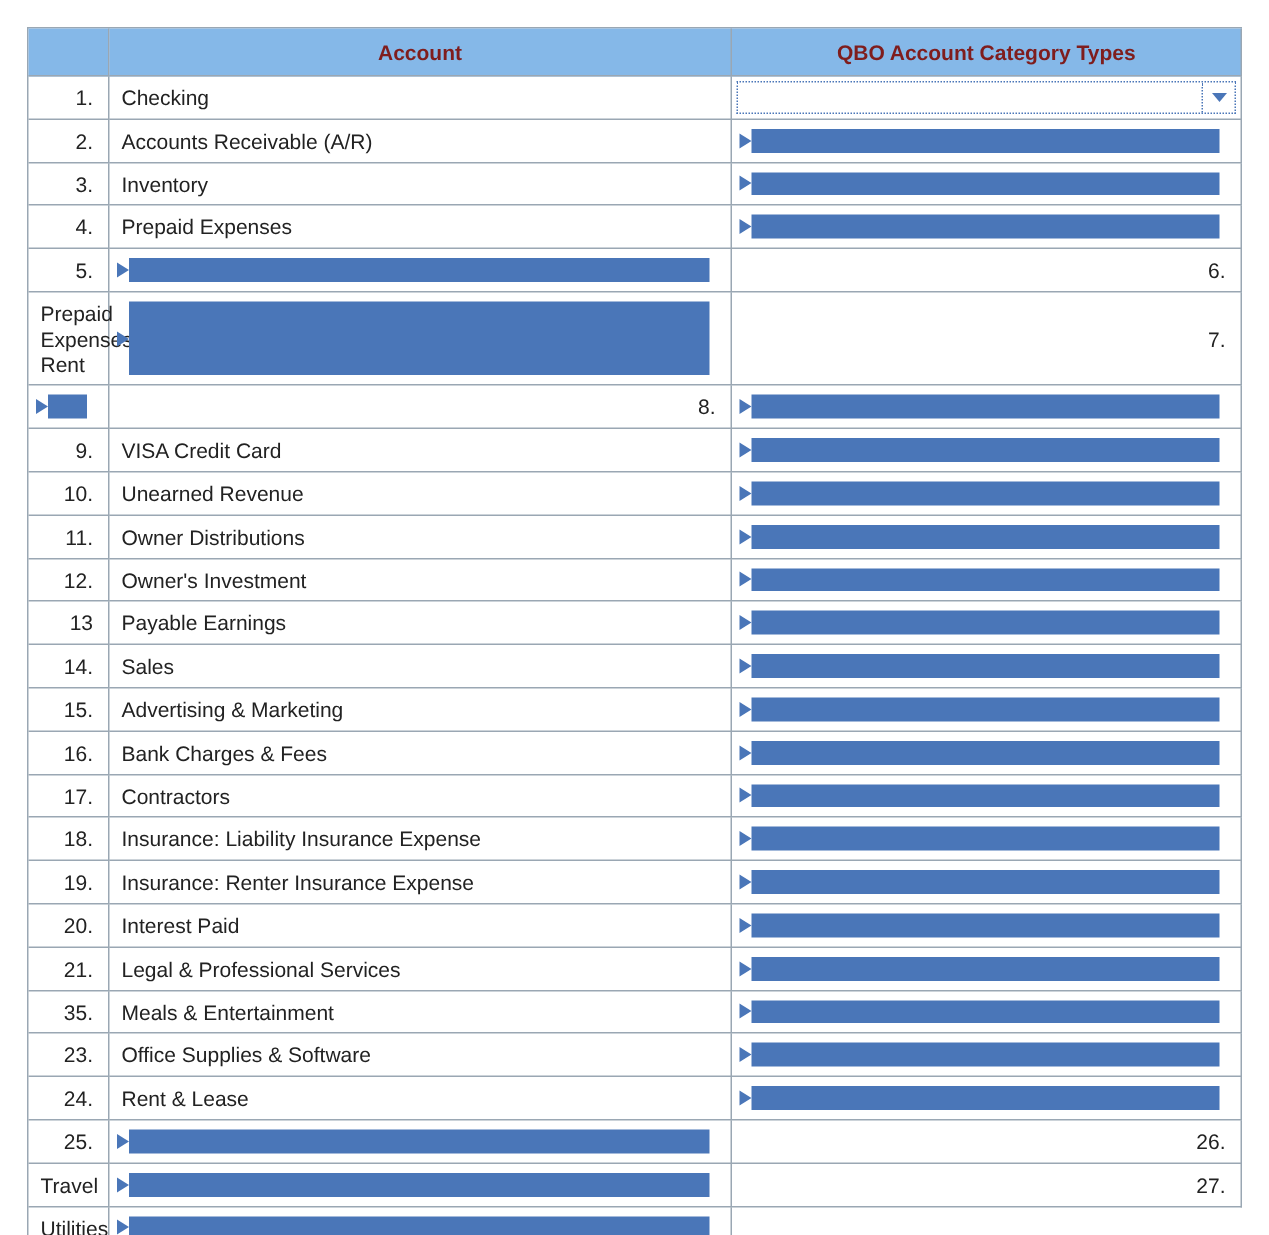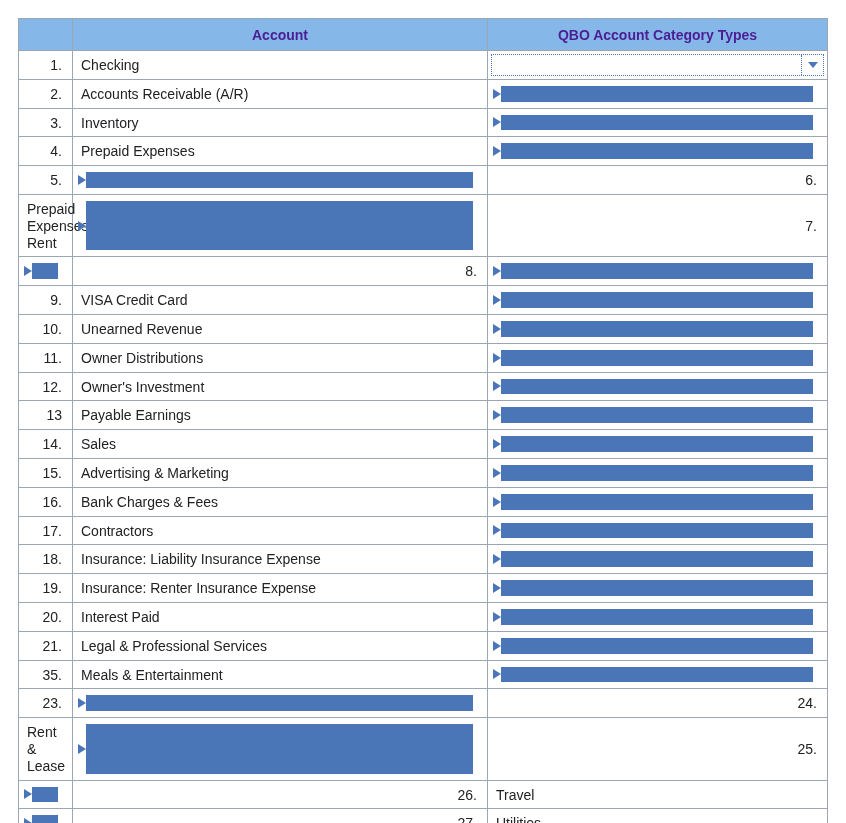--- a/index.html
+++ b/index.html
@@ -25,21 +25,21 @@
     display: flex;
     align-items: center;
     min-height: 28px;
     line-height: 1.2;
   }
   .hd {
     background: #85B8E8;
     font-weight: bold;
     justify-content: center;
     text-align: center;
-    color: #4c1d95;
+    color: #7f1d1d;
     min-height: 32px;
   }
   .numcell {
     justify-content: flex-end;
     padding-right: 10px;
   }
   
   .catcell {
     padding: 0;
     position: relative;
@@ -270,20 +270,21 @@
     </div>
     <div class="cell numcell">35.</div>
     <div class="cell">Meals &amp; Entertainment</div>
     <div class="cell catcell">
       <div class="bar-wrap">
         <div class="tri"></div>
         <div class="bar"></div>
       </div>
     </div>
     <div class="cell numcell">23.</div>
+    <div class="cell">Office Supplies &amp; Software</div>
     <div class="cell catcell">
       <div class="bar-wrap">
         <div class="tri"></div>
         <div class="bar"></div>
       </div>
     </div>
     <div class="cell numcell">24.</div>
     <div class="cell">Rent &amp; Lease</div>
     <div class="cell catcell">
       <div class="bar-wrap">

